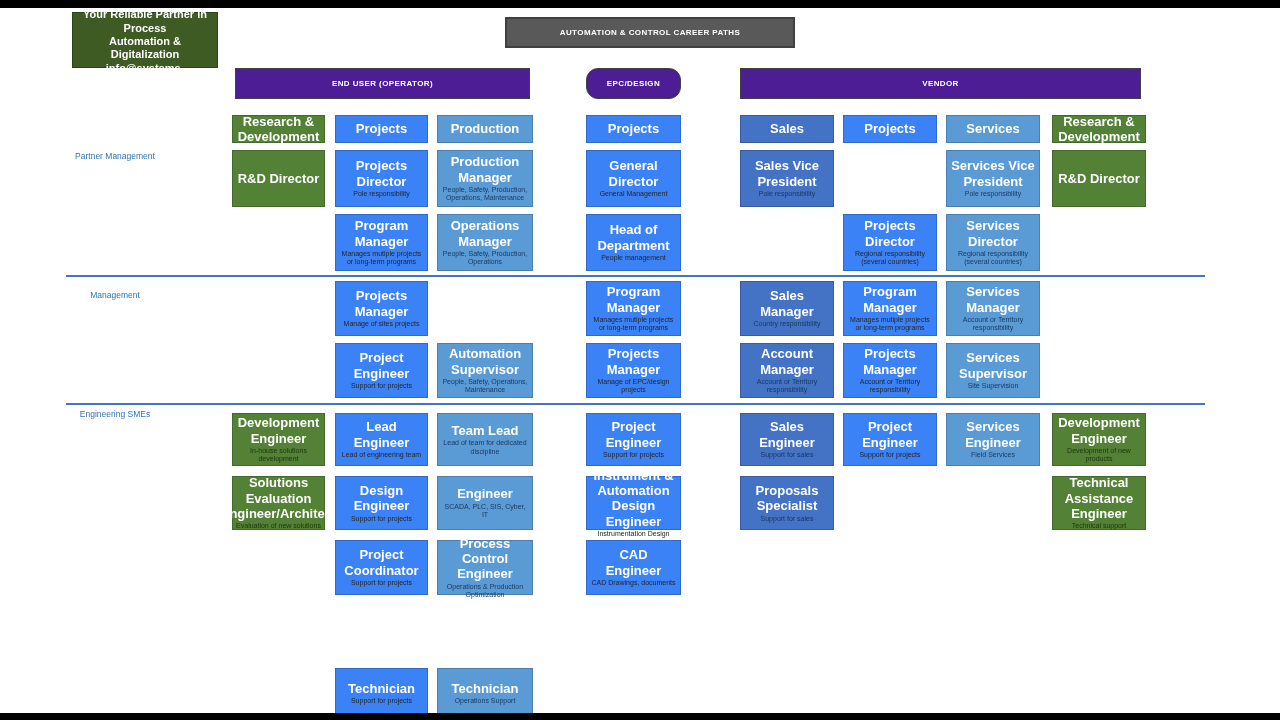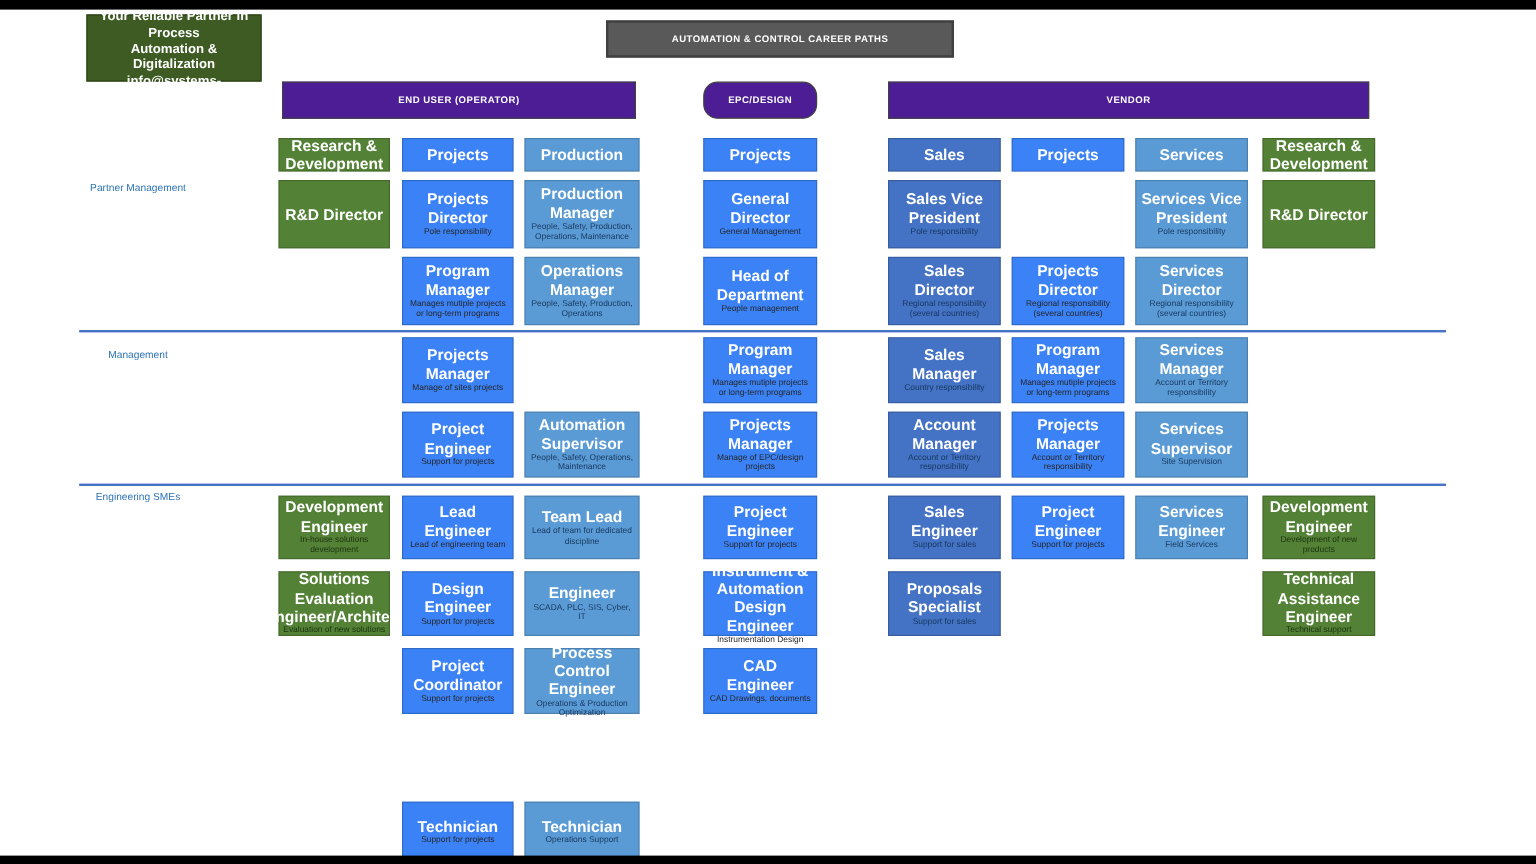--- a/index.html
+++ b/index.html
@@ -233,24 +233,20 @@
     </div>
   </div>
 <div class="col col-4">
     <div class="box slot-0 c-darkblue">
       <div class="box-title">Sales</div>
     </div>
     <div class="box slot-1 c-darkblue">
       <div class="box-title">Sales Vice President</div>
       <div class="box-sub">Pole responsibility</div>
     </div>
-    <div class="box slot-2 c-darkblue">
-      <div class="box-title">Sales Director</div>
-      <div class="box-sub">Regional responsibility (several countries)</div>
-    </div>
     <div class="box slot-3 c-darkblue">
       <div class="box-title">Sales Manager</div>
       <div class="box-sub">Country responsibility</div>
     </div>
     <div class="box slot-4 c-darkblue">
       <div class="box-title">Account Manager</div>
       <div class="box-sub">Account or Territory responsibility</div>
     </div>
     <div class="box slot-5 c-darkblue">
       <div class="box-title">Sales Engineer</div>

